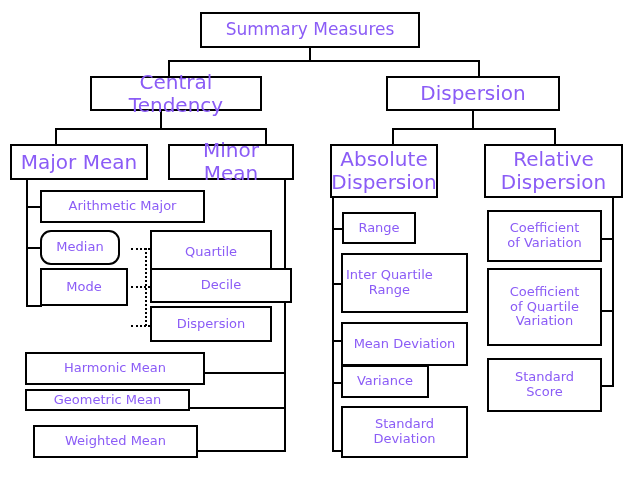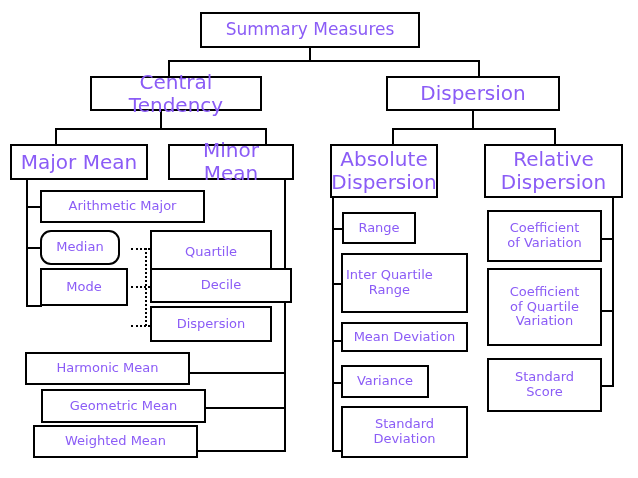--- a/index.html
+++ b/index.html
@@ -110,35 +110,35 @@
 
   <div class="node t-leaf" style="left:150px; top:230px; width:122px; height:44px;">Quartile</div>
   <div class="node t-leaf" style="left:150px; top:268px; width:142px; height:35px;">Decile</div>
   <div class="node t-leaf" style="left:150px; top:306px; width:122px; height:36px;">Dispersion</div>
 
   <div class="ln v" style="left:284px; top:180px; height:272px;"></div>
   <div class="ln h" style="left:190px; top:372px; width:96px;"></div>
   <div class="ln h" style="left:190px; top:407px; width:96px;"></div>
   <div class="ln h" style="left:190px; top:450px; width:96px;"></div>
 
-  <div class="node t-leaf" style="left:25px; top:352px; width:165px; height:33px;">Harmonic Mean</div>
-  <div class="node t-leaf" style="left:25px; top:389px; width:165px; height:34px;margin-left:16px;">Geometric Mean</div>
+  <div class="node t-leaf" style="left:25px; top:352px; width:180px; height:33px;">Harmonic Mean</div>
+  <div class="node t-leaf" style="left:25px; top:389px; width:165px; height:22px;">Geometric Mean</div>
   <div class="node t-leaf" style="left:25px; top:425px; width:165px; height:33px;margin-left:8px;">Weighted Mean</div>
 
   <div class="ln v" style="left:332px; top:198px; height:252px;"></div>
   <div class="ln h" style="left:332px; top:228px; width:12px;"></div>
   <div class="ln h" style="left:332px; top:283px; width:12px;"></div>
   <div class="ln h" style="left:332px; top:340px; width:12px;"></div>
   <div class="ln h" style="left:332px; top:382px; width:12px;"></div>
   <div class="ln h" style="left:332px; top:450px; width:12px;"></div>
 
   <div class="node t-leaf" style="left:342px; top:212px; width:74px; height:32px;">Range</div>
   <div class="node t-leaf left-align" style="left:341px; top:253px; width:127px; height:60px;">Inter Quartile
 Range</div>
-  <div class="node t-leaf" style="left:341px; top:322px; width:127px; height:30px;">Mean Deviation</div>
+  <div class="node t-leaf" style="left:341px; top:322px; width:127px; height:44px;">Mean Deviation</div>
   <div class="node t-leaf" style="left:341px; top:365px; width:88px; height:33px;">Variance</div>
   <div class="node t-leaf" style="left:341px; top:406px; width:127px; height:52px;">Standard
 Deviation</div>
 
   <div class="ln v" style="left:612px; top:198px; height:188px;"></div>
   <div class="ln h" style="left:602px; top:238px; width:12px;"></div>
   <div class="ln h" style="left:602px; top:310px; width:12px;"></div>
   <div class="ln h" style="left:602px; top:385px; width:12px;"></div>
 
   <div class="node t-leaf" style="left:487px; top:210px; width:115px; height:52px;">Coefficient

